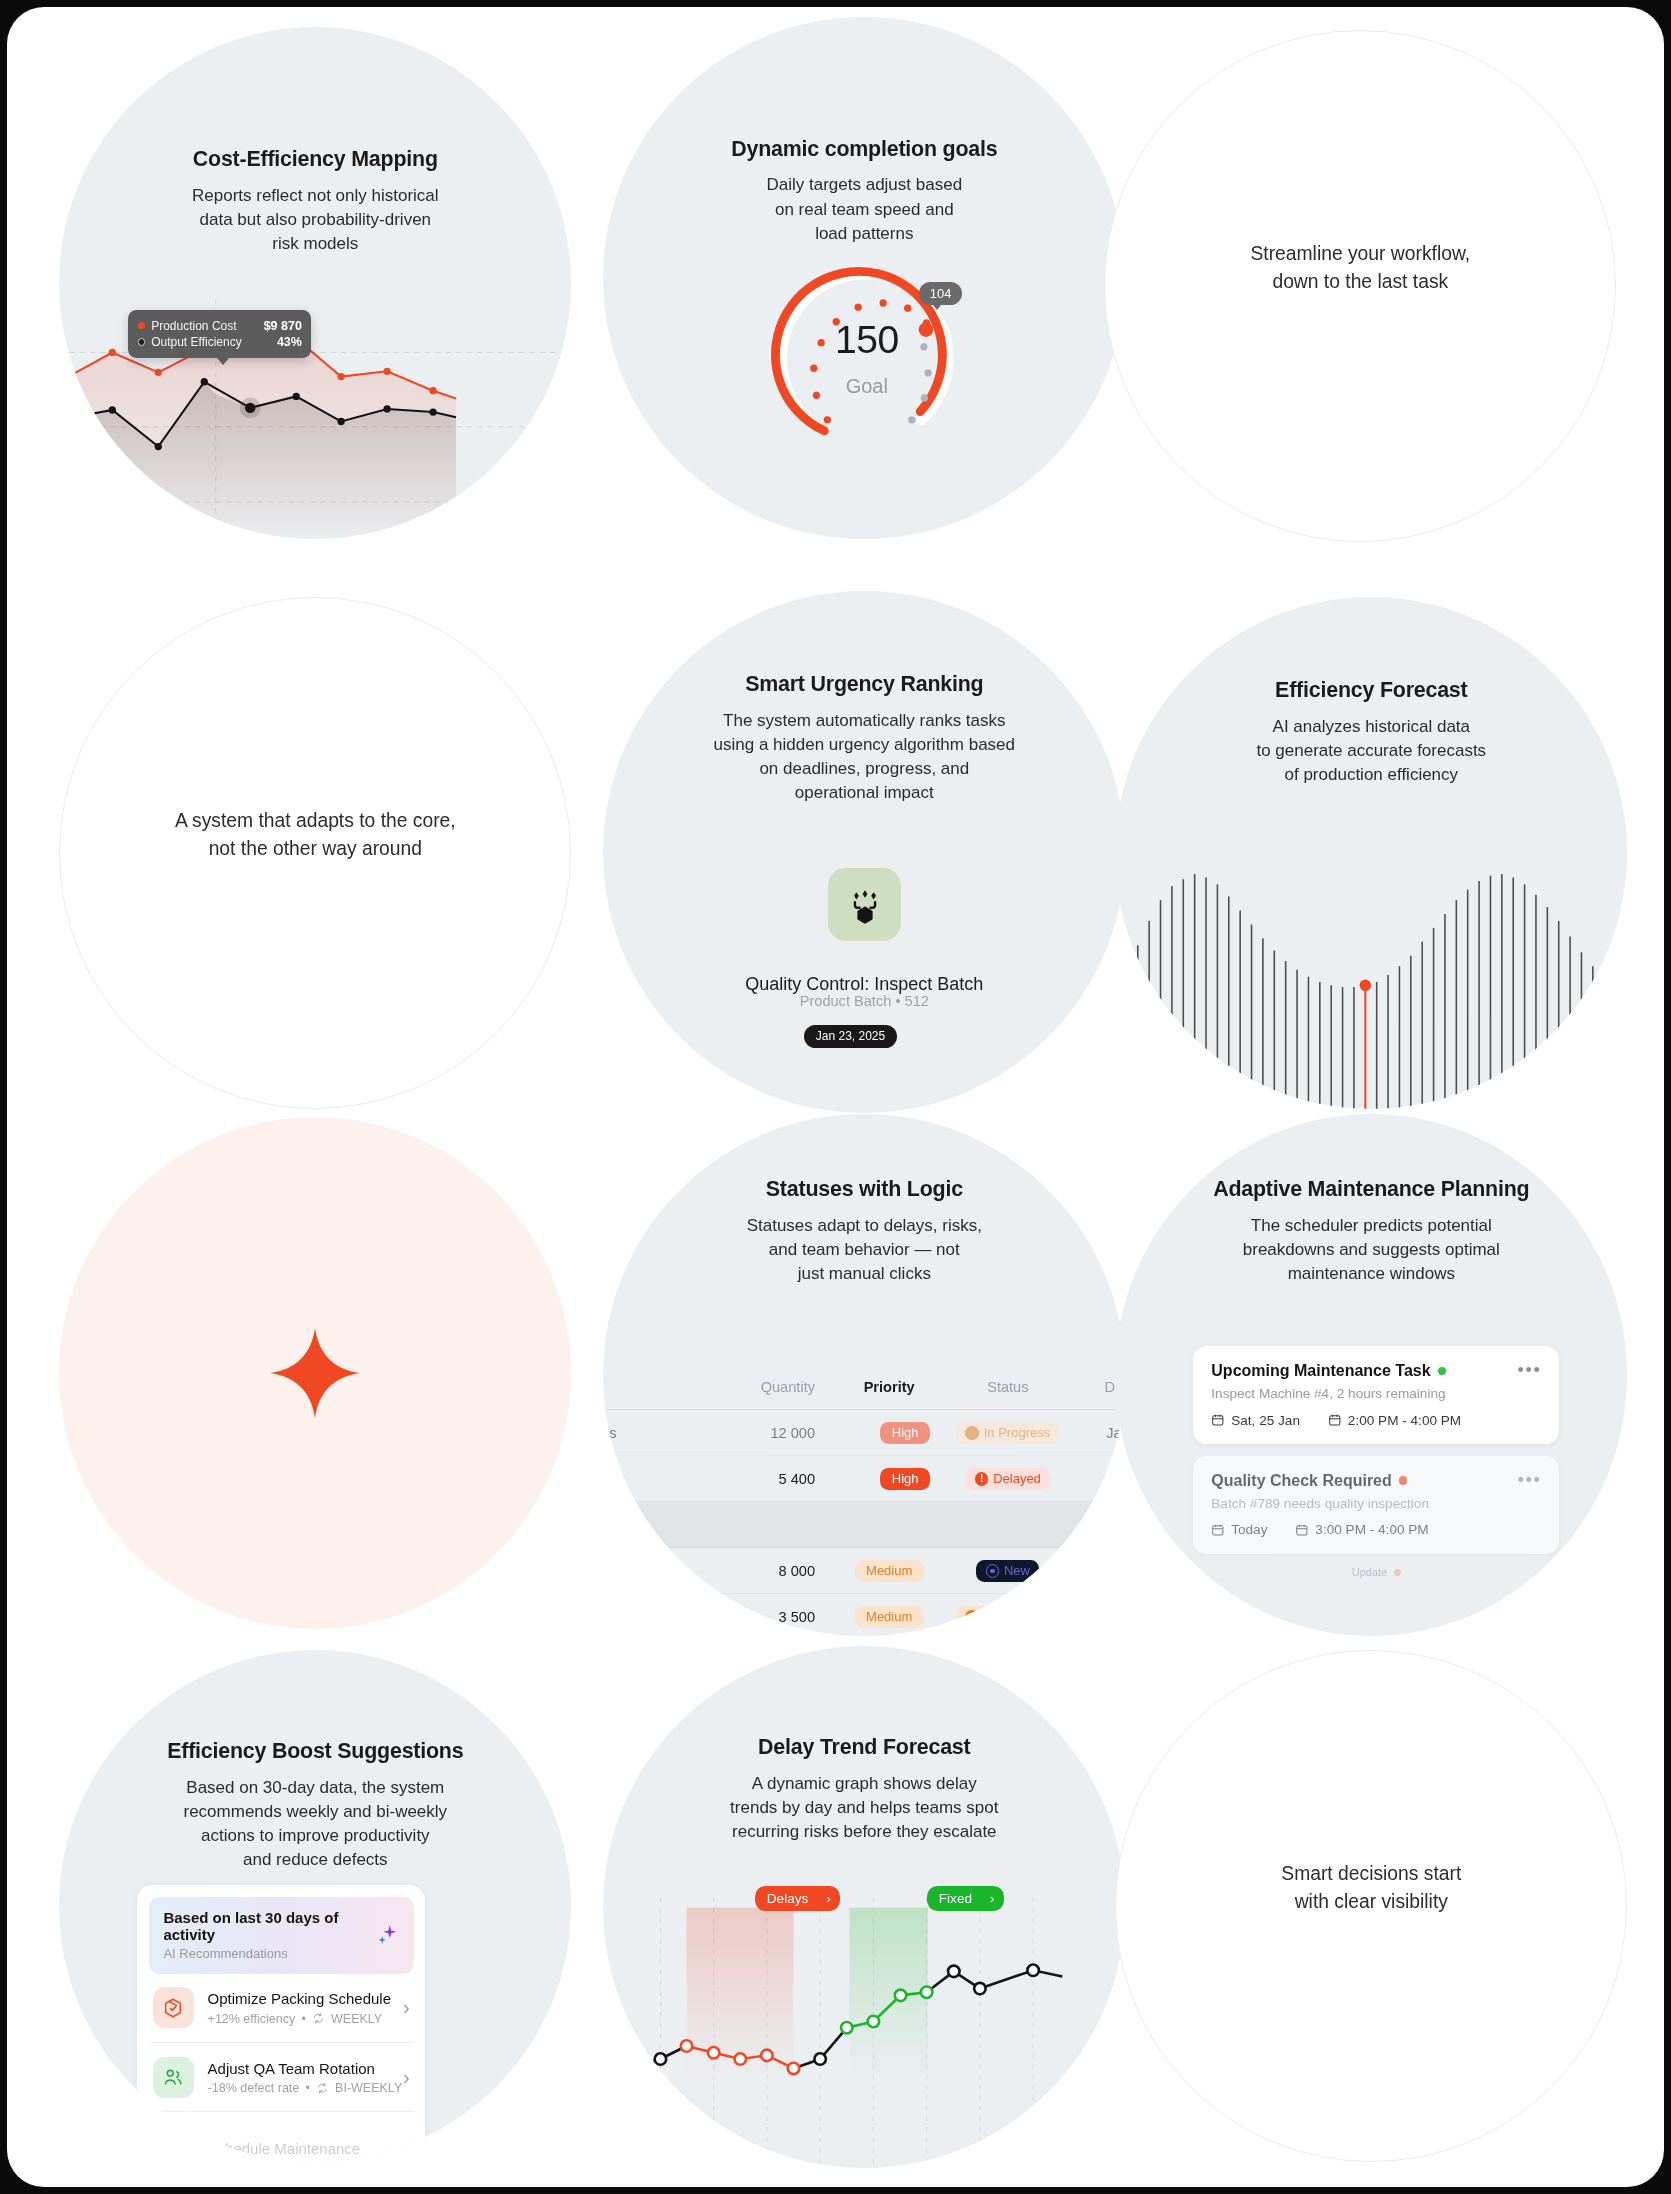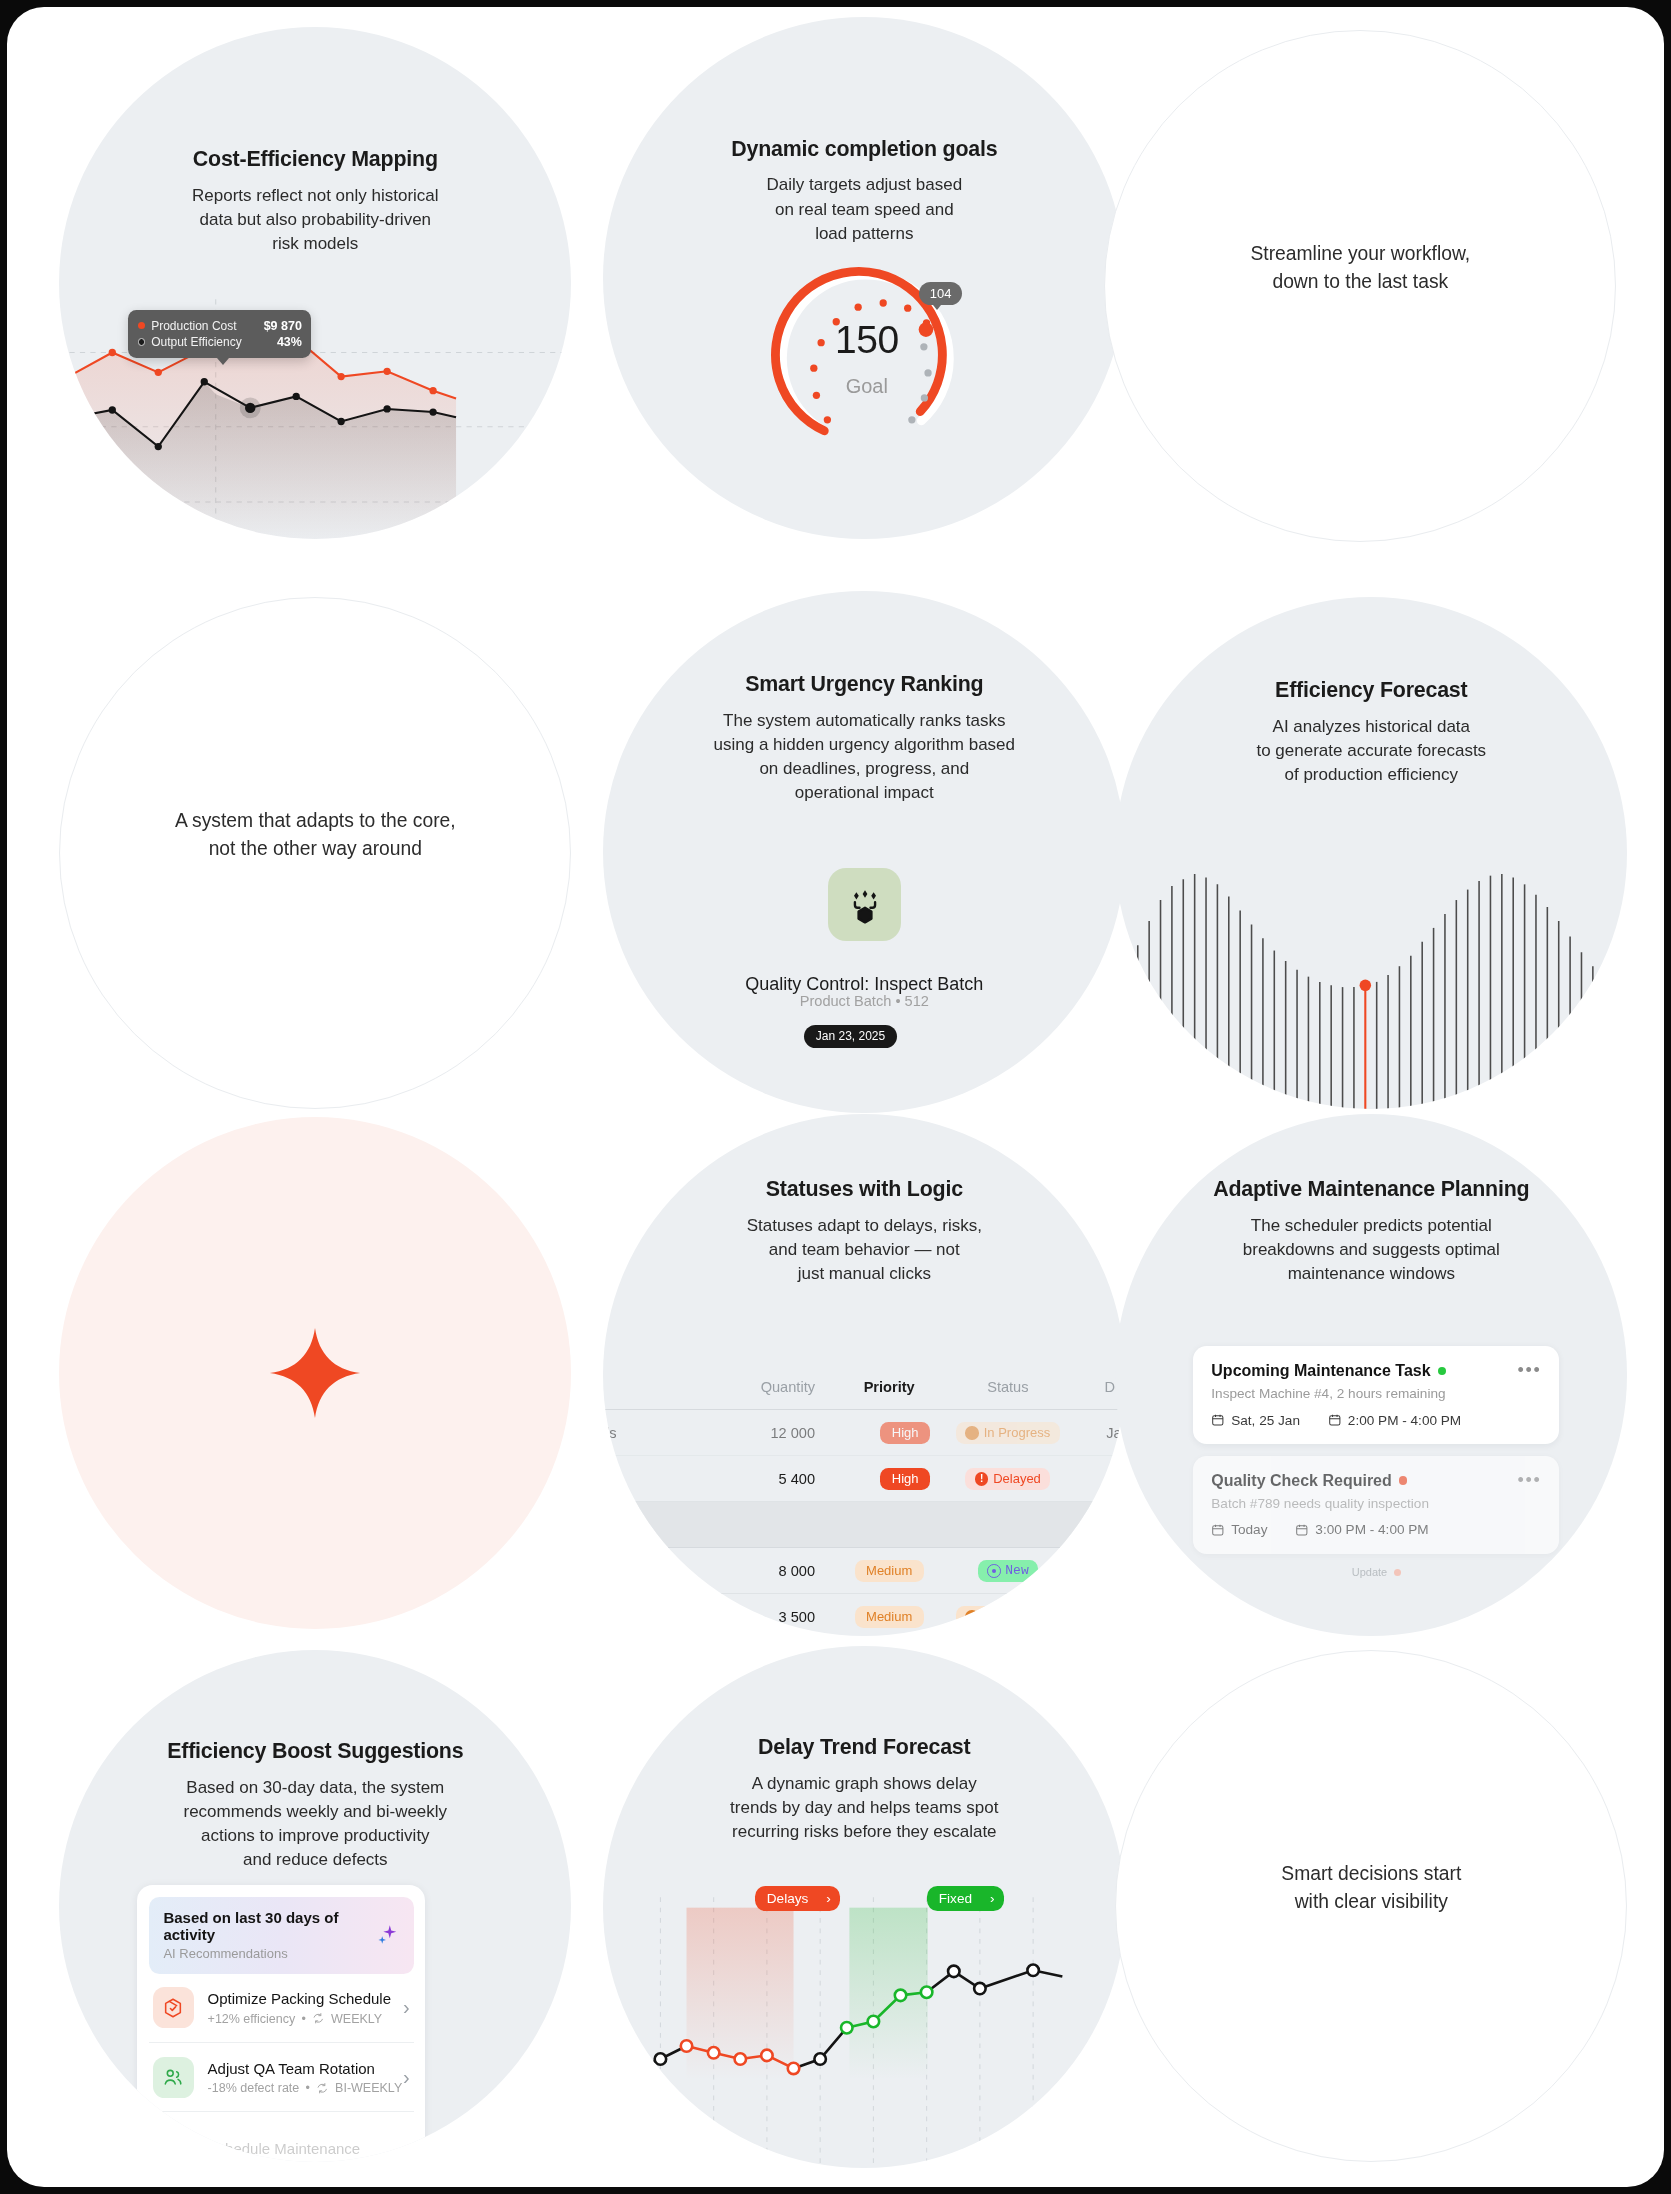--- a/index.html
+++ b/index.html
@@ -168,21 +168,21 @@
   .tc.prio  { width: 112px; text-align:center; }
   .tc.stat  { width: 138px; text-align:center; }
   .tc.due   { width: 94px; text-align:center; }
   .trow.header .tc { color:#9aa0a6; font-size: 14.6px; }
   .trow.header .tc.prio { color:#1b1b1b; font-weight:600; }
   .pill { display:inline-block; border-radius: 8.4px; padding: 3.7px 11.5px; font-size: 13px; font-weight:500; }
   .pill.high { background:#ef4823; color:#fff;margin-left:32px; }
   .pill.med  { background:#fae3cc; color:#e08127; }
   .badge { display:inline-flex; align-items:center; gap:4.7px; border-radius: 8.4px; padding: 3.7px 9.4px; font-size: 13px; }
   .badge.delayed { background:#fbdfdb; color:#ef4823; }
-  .badge.new     { background:#86efac; color:#6f5fe0;font-family:Liberation Mono, monospace; }
+  .badge.new     { background:#0f172a; color:#6f5fe0; }
   .badge.prog    { background:#fae3cc; color:#e08127; }
   .bdot { width:13.6px; height:13.6px; border-radius:50%; display:inline-block; flex:none; }
   .bdot.r { background:#ef4823; color:#fff; font-size:10px; text-align:center; line-height:13.6px; font-weight:700; }
   .bdot.p { background:#e08127; }
   .bdot.n { border:1.6px solid #6f5fe0; background:transparent; position:relative; }
   .bdot.n:after { content:""; position:absolute; left:3.7px; top:3.7px; width:4.2px; height:4.2px; border-radius:50%; background:#6f5fe0; }
 
   
   #c9 { left: 1108px; top: 1107px; width: 512px; height: 522px; }
   #c9 .head { top: 63px; }

